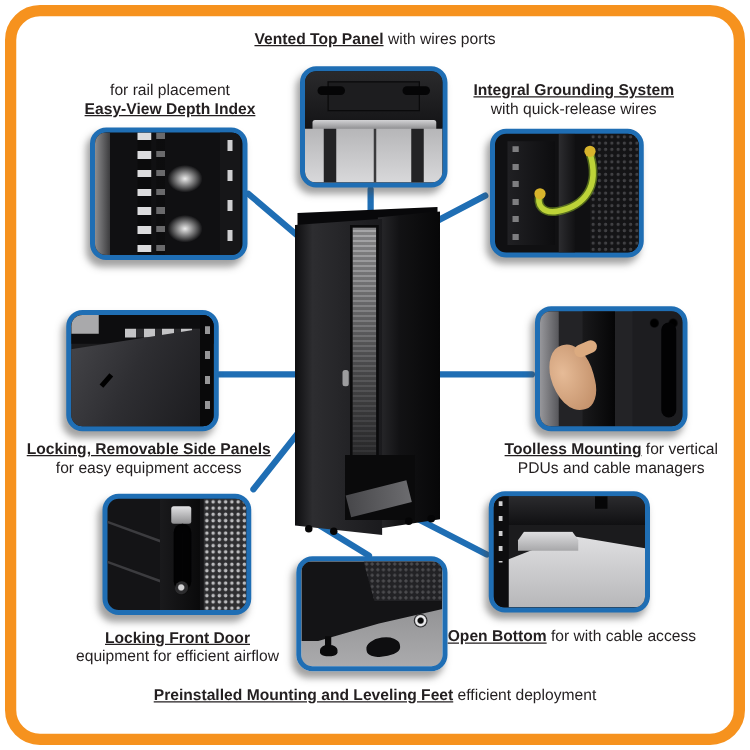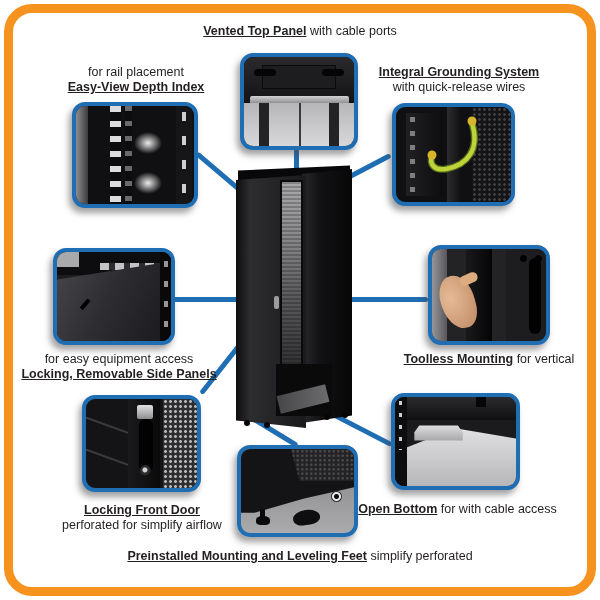--- a/index.html
+++ b/index.html
@@ -240,47 +240,48 @@
   <div class="photo" style="left:237px;top:445px;width:121px;height:92px;background:linear-gradient(180deg,#808082,#ababad);">
     <div class="cs-cab"></div>
     <div class="cs-perf"></div>
     <div class="cs-port"></div>
     <div class="cs-stem"></div>
     <div class="cs-foot"></div>
     <div class="cs-caster"></div>
   </div>
 
   <div class="lbl" style="left:100px;top:24px;width:400px;">
-    <span class="b">Vented Top Panel</span><span> with cable ports</span>
+    <span class="b">Vented Top Panel</span><span> with wires ports</span>
   </div>
 
   <div class="lbl" style="left:45px;top:65px;width:182px;">
     <div><span>for rail placement</span></div>
     <div><span class="b">Easy-View Depth Index</span></div>
   </div>
 
   <div class="lbl" style="left:368px;top:65px;width:182px;">
     <div><span class="b">Integral Grounding System</span></div>
     <div><span>with quick-release wires</span></div>
   </div>
 
   <div class="lbl" style="left:18px;top:352px;width:202px;">
+    <div><span class="b">Locking, Removable Side Panels</span></div>
     <div><span>for easy equipment access</span></div>
-    <div><span class="b">Locking, Removable Side Panels</span></div>
   </div>
 
   <div class="lbl" style="left:393px;top:352px;width:192px;">
     <div><span class="b">Toolless Mounting</span><span> for vertical</span></div>
+    <div><span>PDUs and cable managers</span></div>
   </div>
 
   <div class="lbl" style="left:52px;top:503px;width:180px;">
     <div><span class="b">Locking Front Door</span></div>
-    <div><span>perforated for simplify airflow</span></div>
+    <div><span>equipment for efficient airflow</span></div>
   </div>
 
   <div class="lbl" style="left:355px;top:502px;width:205px;">
     <span class="b">Open Bottom</span><span> for with cable access</span>
   </div>
 
   <div class="lbl" style="left:50px;top:549px;width:500px;">
-    <span class="b">Preinstalled Mounting and Leveling Feet</span><span> simplify perforated</span>
+    <span class="b">Preinstalled Mounting and Leveling Feet</span><span> efficient deployment</span>
   </div>
 </div>
 
 </body></html>

